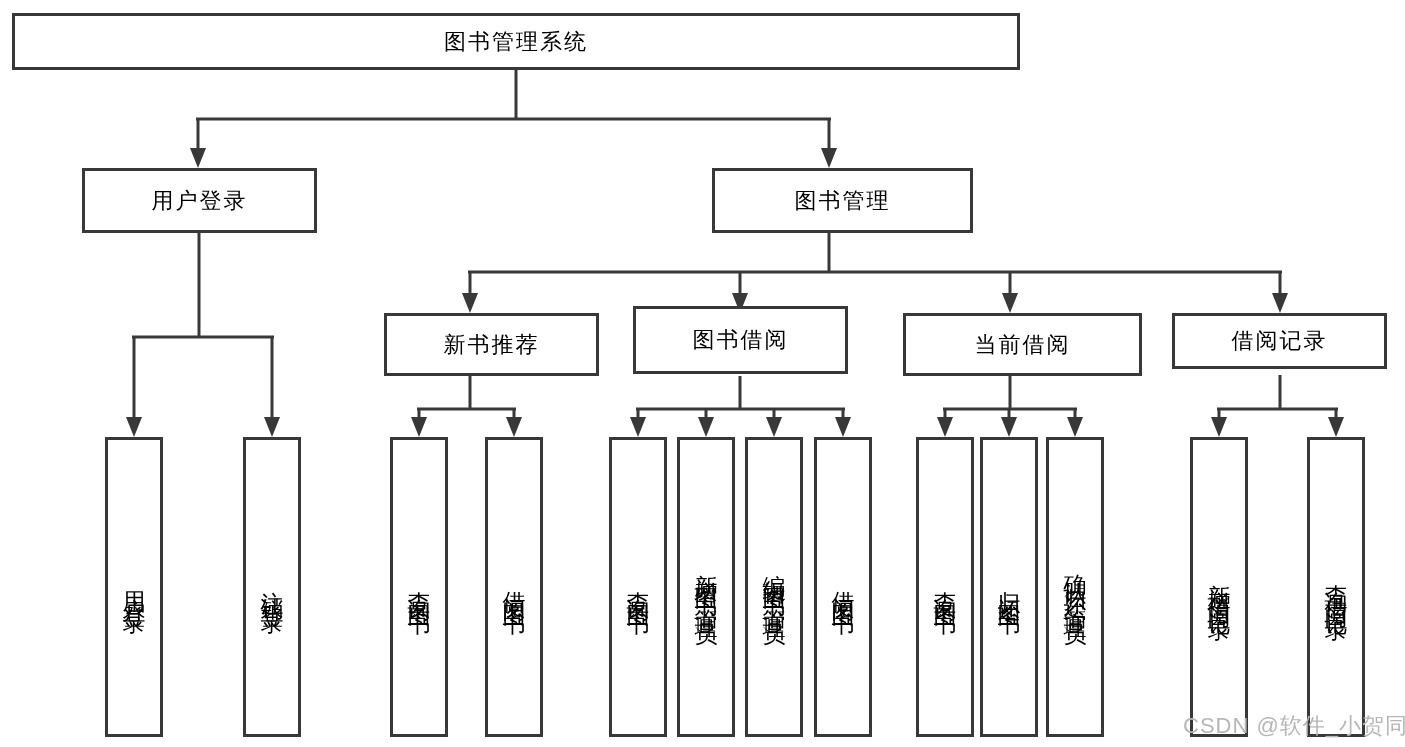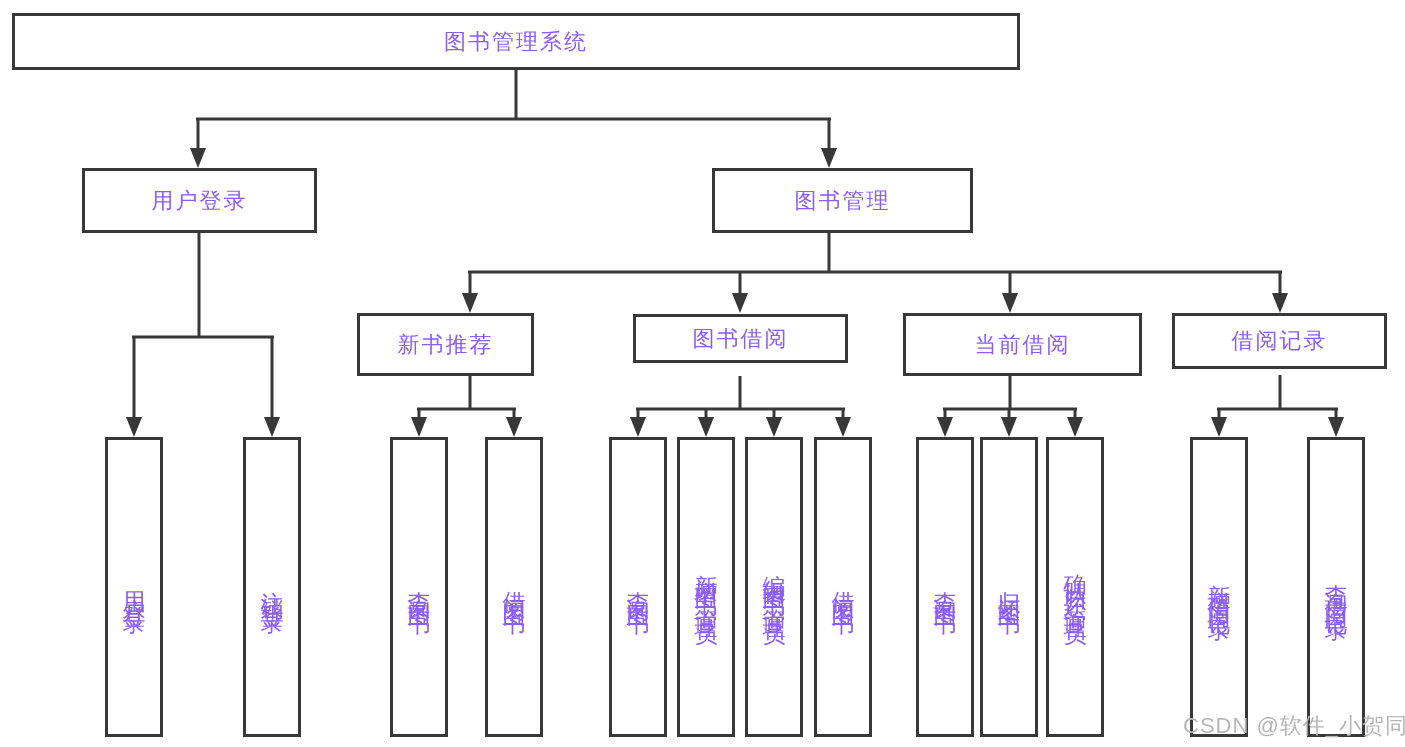--- a/index.html
+++ b/index.html
@@ -6,21 +6,21 @@
   body {
     width:1405px; height:747px; position:relative; overflow:hidden;
     background:#ffffff;
     font-family:"Liberation Sans","DejaVu Sans",sans-serif;
   }
   .connector-layer { position:absolute; left:0; top:0; z-index:0; }
   .box {
     position:absolute; box-sizing:border-box;
     border:3px solid #383838; background:#ffffff;
     display:flex; align-items:center; justify-content:center;
-    color:#8b5cf6; z-index:1;
+    color:#000000; z-index:1;
     text-align:center;
   }
   .hbox { font-size:22px; letter-spacing:2px; }
   .vbox {
     writing-mode:vertical-rl; text-orientation:mixed;
     font-size:23px; letter-spacing:7px; line-height:1;
   }
   .watermark {
     position:absolute; left:1183px; top:711px; z-index:6;
     color:#b6b6b6; font-size:22px; letter-spacing:1px; white-space:nowrap;
@@ -91,22 +91,22 @@
   <polygon points="1211,417 1227,417 1219,437"></polygon>
   <line x1="1336" y1="409" x2="1336" y2="420"></line>
   <polygon points="1328,417 1344,417 1336,437"></polygon>
 </svg>
 
 <div class="box hbox" style="left:12px;top:13px;width:1008px;height:57px">图书管理系统</div>
 
 <div class="box hbox" style="left:82px;top:168px;width:235px;height:65px">用户登录</div>
 <div class="box hbox" style="left:712px;top:168px;width:261px;height:65px">图书管理</div>
 
-<div class="box hbox" style="left:357px;top:313px;width:177px;height:63px">新书推荐</div>
-<div class="box hbox" style="left:633px;top:314px;width:215px;height:49px">图书借阅</div>
+<div class="box hbox" style="left:384px;top:313px;width:215px;height:63px">新书推荐</div>
+<div class="box hbox" style="left:633px;top:306px;width:215px;height:68px">图书借阅</div>
 <div class="box hbox" style="left:903px;top:313px;width:239px;height:63px">当前借阅</div>
 <div class="box hbox" style="left:1172px;top:313px;width:215px;height:56px">借阅记录</div>
 
 <div class="box vbox" style="left:105px;top:437px;width:58px;height:300px">用户登录</div>
 <div class="box vbox" style="left:243px;top:437px;width:58px;height:300px">注销登录</div>
 
 <div class="box vbox" style="left:390px;top:437px;width:58px;height:300px">查询图书</div>
 <div class="box vbox" style="left:485px;top:437px;width:58px;height:300px">借阅图书</div>
 
 <div class="box vbox" style="left:609px;top:437px;width:58px;height:300px">查询图书</div>

